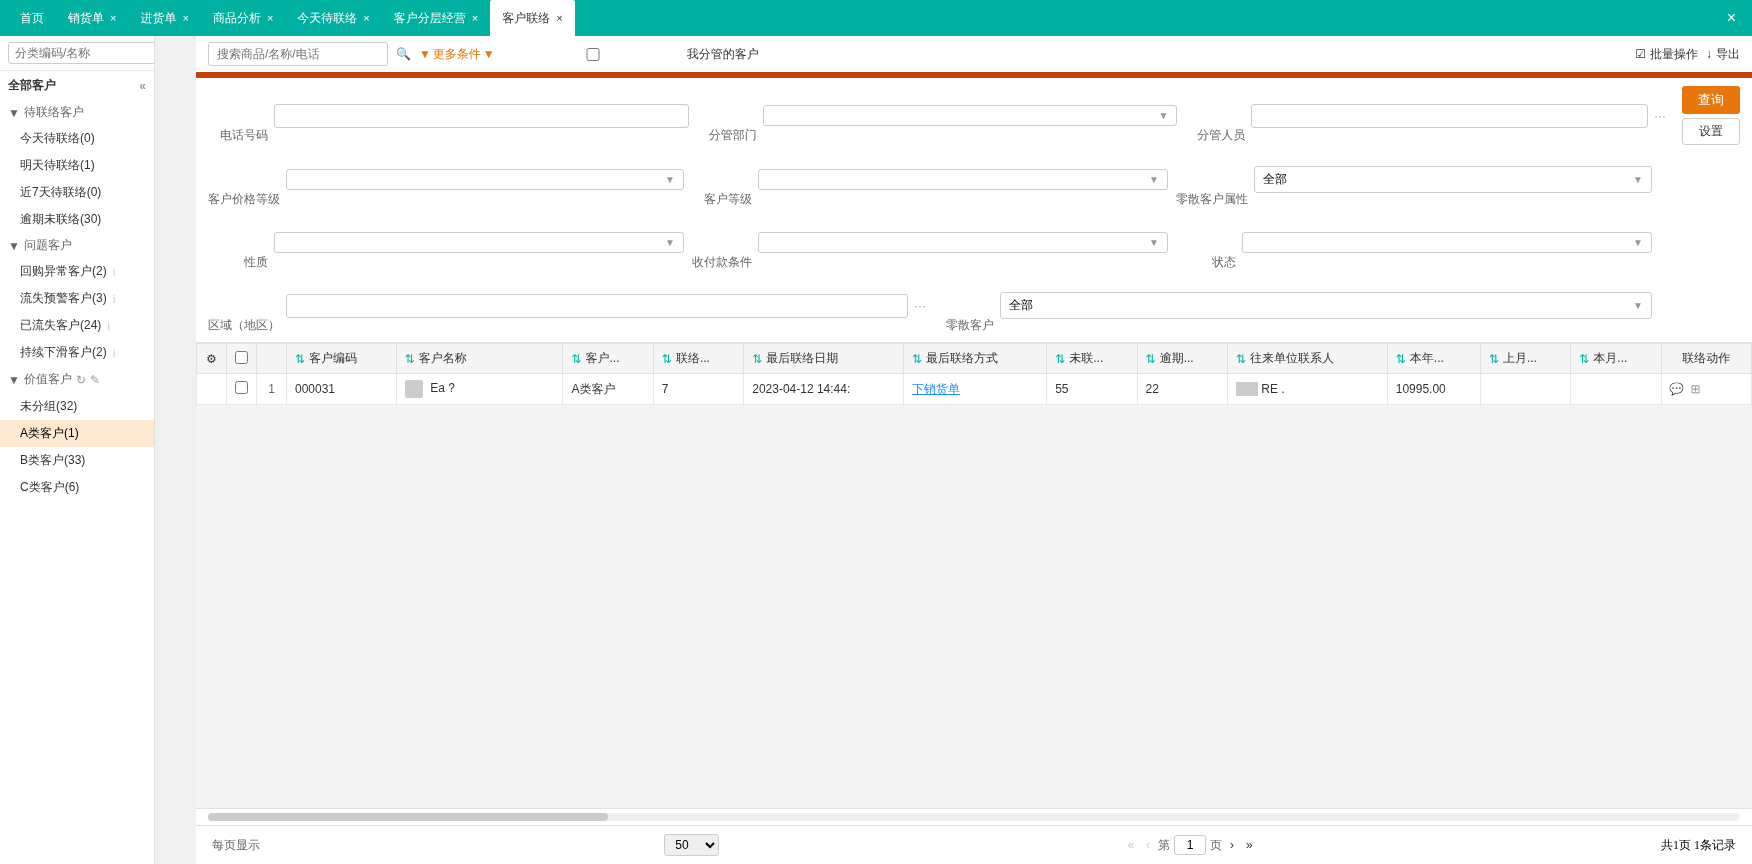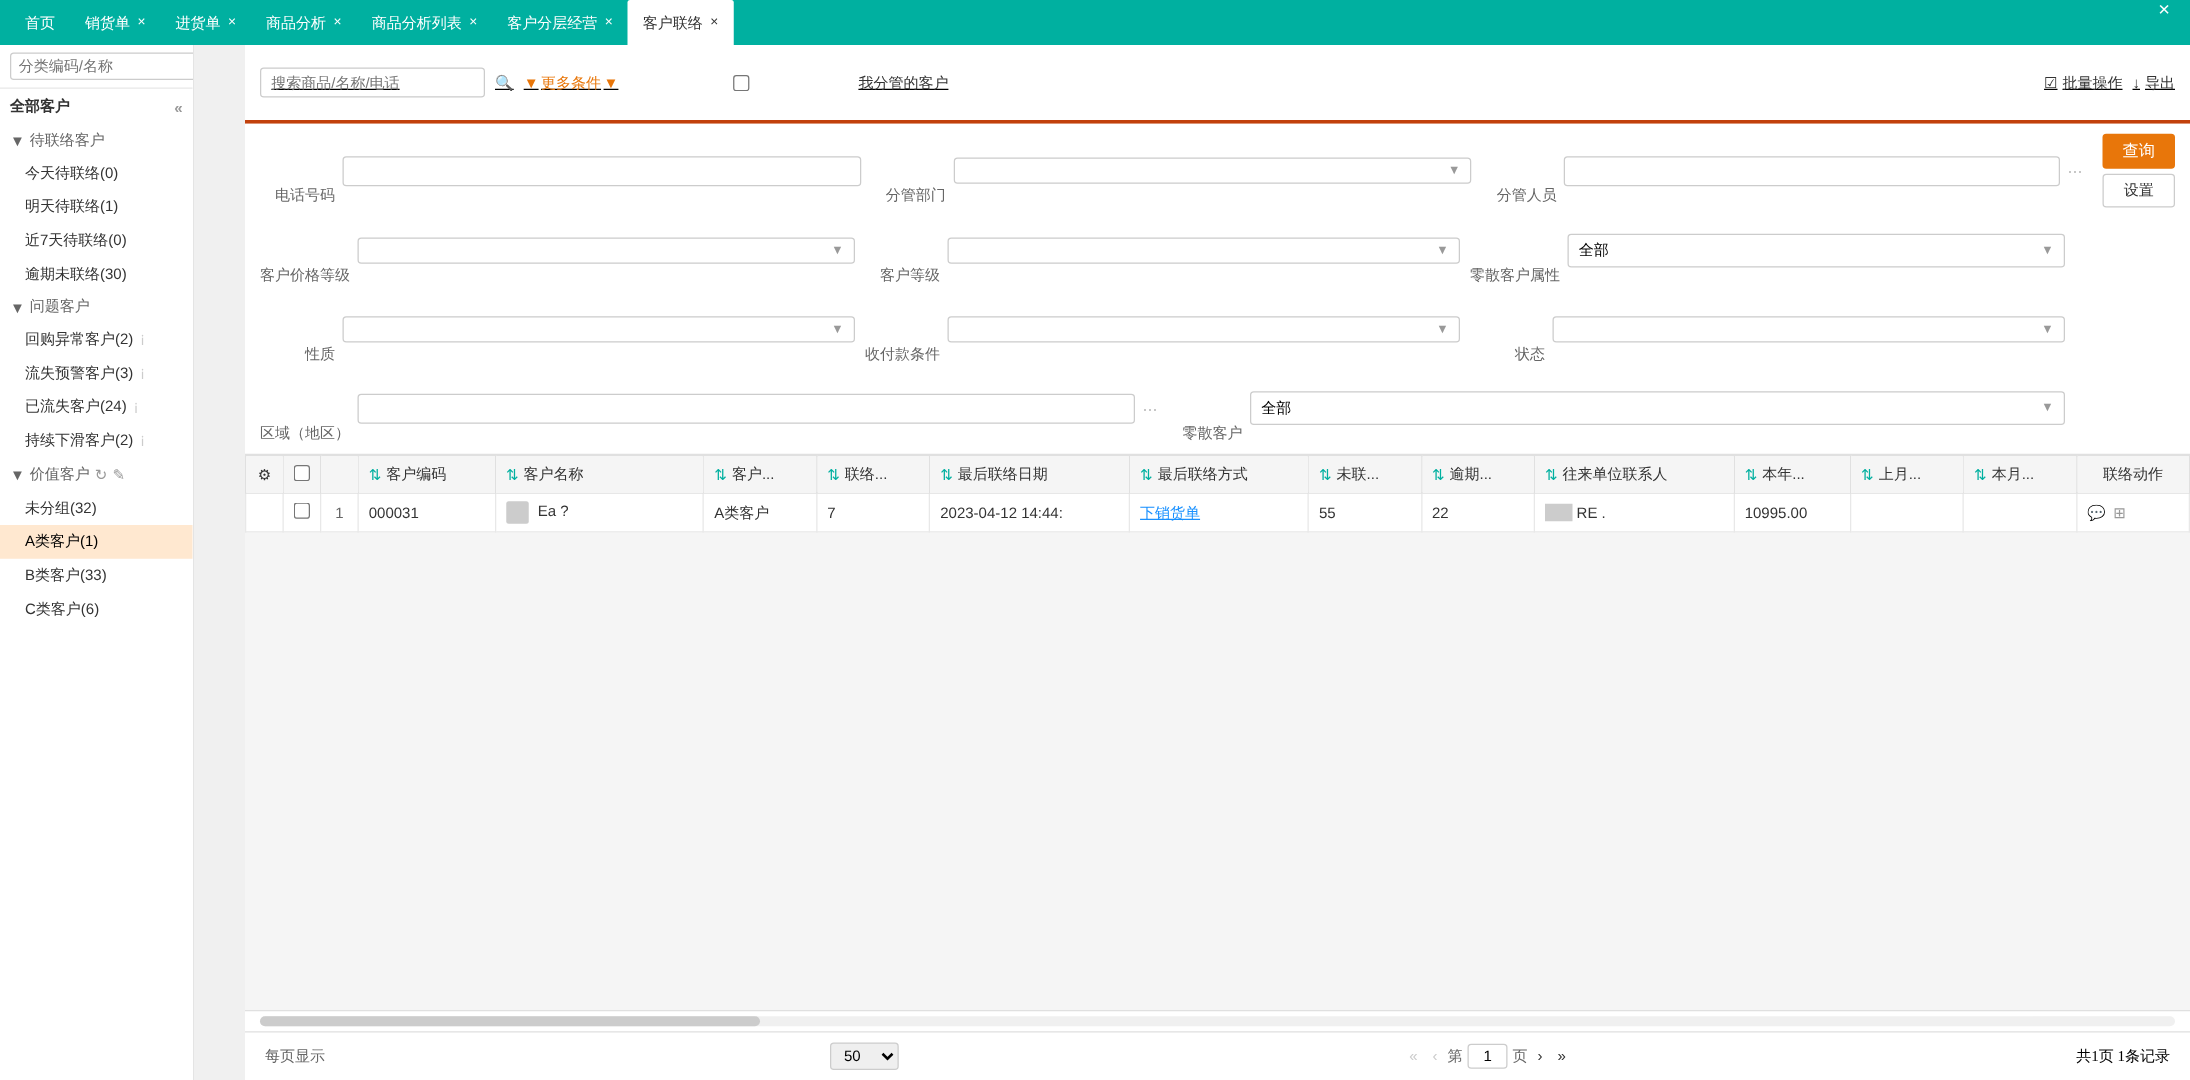--- a/index.html
+++ b/index.html
@@ -1,20 +1,20 @@
 <!DOCTYPE html>
 <html><head>
   <meta charset="utf-8">
   <style>
     * { box-sizing: border-box; margin: 0; padding: 0; font-family: 'Microsoft YaHei', Arial, sans-serif; font-size: 12px; }
     body { background: #f0f0f0; width: 1752px; height: 864px; overflow: hidden; }
 
     
     .top-nav {
-      display: flex; background: #00b0a0; height: 36px; padding: 0 8px;
+      display: flex; align-items: center; background: #00b0a0; height: 36px; padding: 0 8px;
     }
     .nav-tab {
       display: inline-flex; align-items: center; padding: 0 12px; height: 36px; color: #fff;
       cursor: pointer; white-space: nowrap; font-size: 13px; gap: 4px;
     }
     .nav-tab.home { font-size: 13px; }
     .nav-tab.active { background: #fff; color: #333; border-radius: 2px 2px 0 0; }
     .nav-tab .close-btn { font-size: 11px; color: inherit; margin-left: 2px; }
     .nav-spacer { flex: 1; }
     .nav-close { color: #fff; font-size: 16px; cursor: pointer; padding: 0 8px; }
@@ -56,22 +56,22 @@
     }
     .sidebar-sub-section .icon-btn { cursor: pointer; color: #999; }
 
     
     .content-area {
       flex: 1; display: flex; flex-direction: column; background: #f5f5f5; overflow: hidden;
     }
 
     
     .filter-bar {
-      background: #fff; padding: 18px 12px; border-bottom: 3px solid #c2410c;
-      display: flex; align-items: center; gap: 8px; flex-shrink: 0; text-decoration: underline;
+      background: #fff; padding: 6px 12px; border-bottom: 6px solid #c2410c;
+      display: flex; align-items: center; gap: 8px; flex-shrink: 0;
     }
     .filter-bar input {
       border: 1px solid #ccc; border-radius: 3px; padding: 4px 8px; font-size: 12px; width: 180px; color: #999;
     }
     .filter-bar .search-icon { color: #999; }
     .more-filter { color: #e8760a; cursor: pointer; display: flex; align-items: center; gap: 2px; }
     .my-customer { display: flex; align-items: center; gap: 4px; color: #333; cursor: pointer; }
     .filter-spacer { flex: 1; }
     .batch-op { color: #333; cursor: pointer; display: flex; align-items: center; gap: 4px; }
     .export-btn { color: #333; cursor: pointer; display: flex; align-items: center; gap: 4px; }
@@ -171,21 +171,21 @@
   </div>
   <div class="nav-tab">
     <span>进货单</span>
     <span class="close-btn">×</span>
   </div>
   <div class="nav-tab">
     <span>商品分析</span>
     <span class="close-btn">×</span>
   </div>
   <div class="nav-tab">
-    <span>商品分析列表</span>
+    <span>今天待联络</span>
     <span class="close-btn">×</span>
   </div>
   <div class="nav-tab">
     <span>客户分层经营</span>
     <span class="close-btn">×</span>
   </div>
   <div class="nav-tab active">
     <span>客户联络</span>
     <span class="close-btn">×</span>
   </div>

